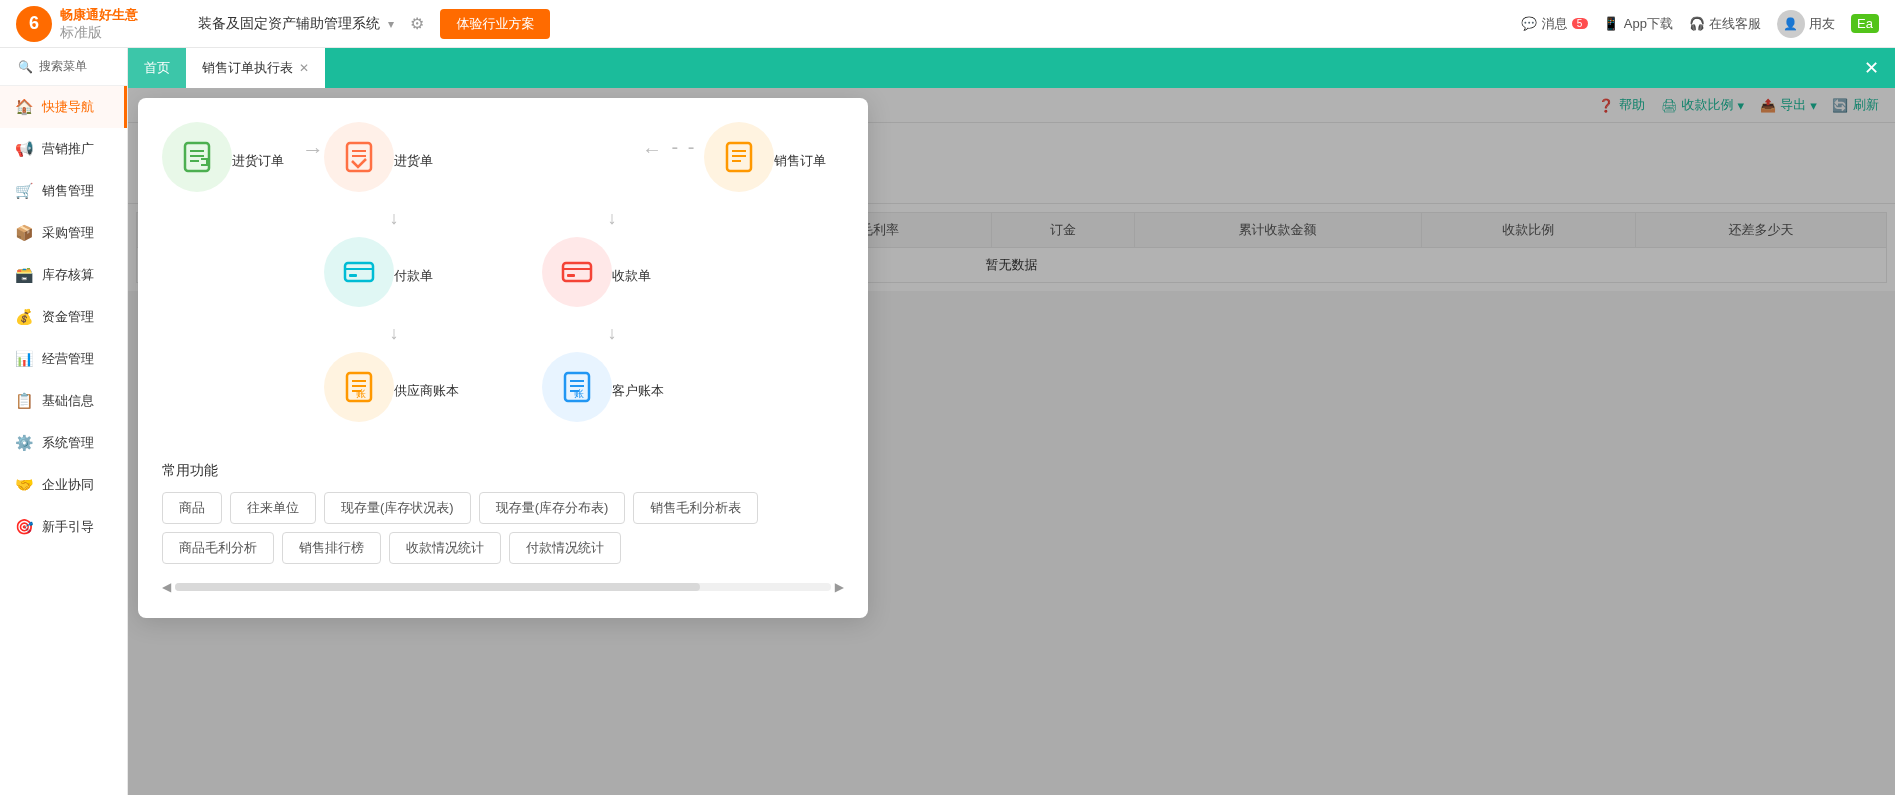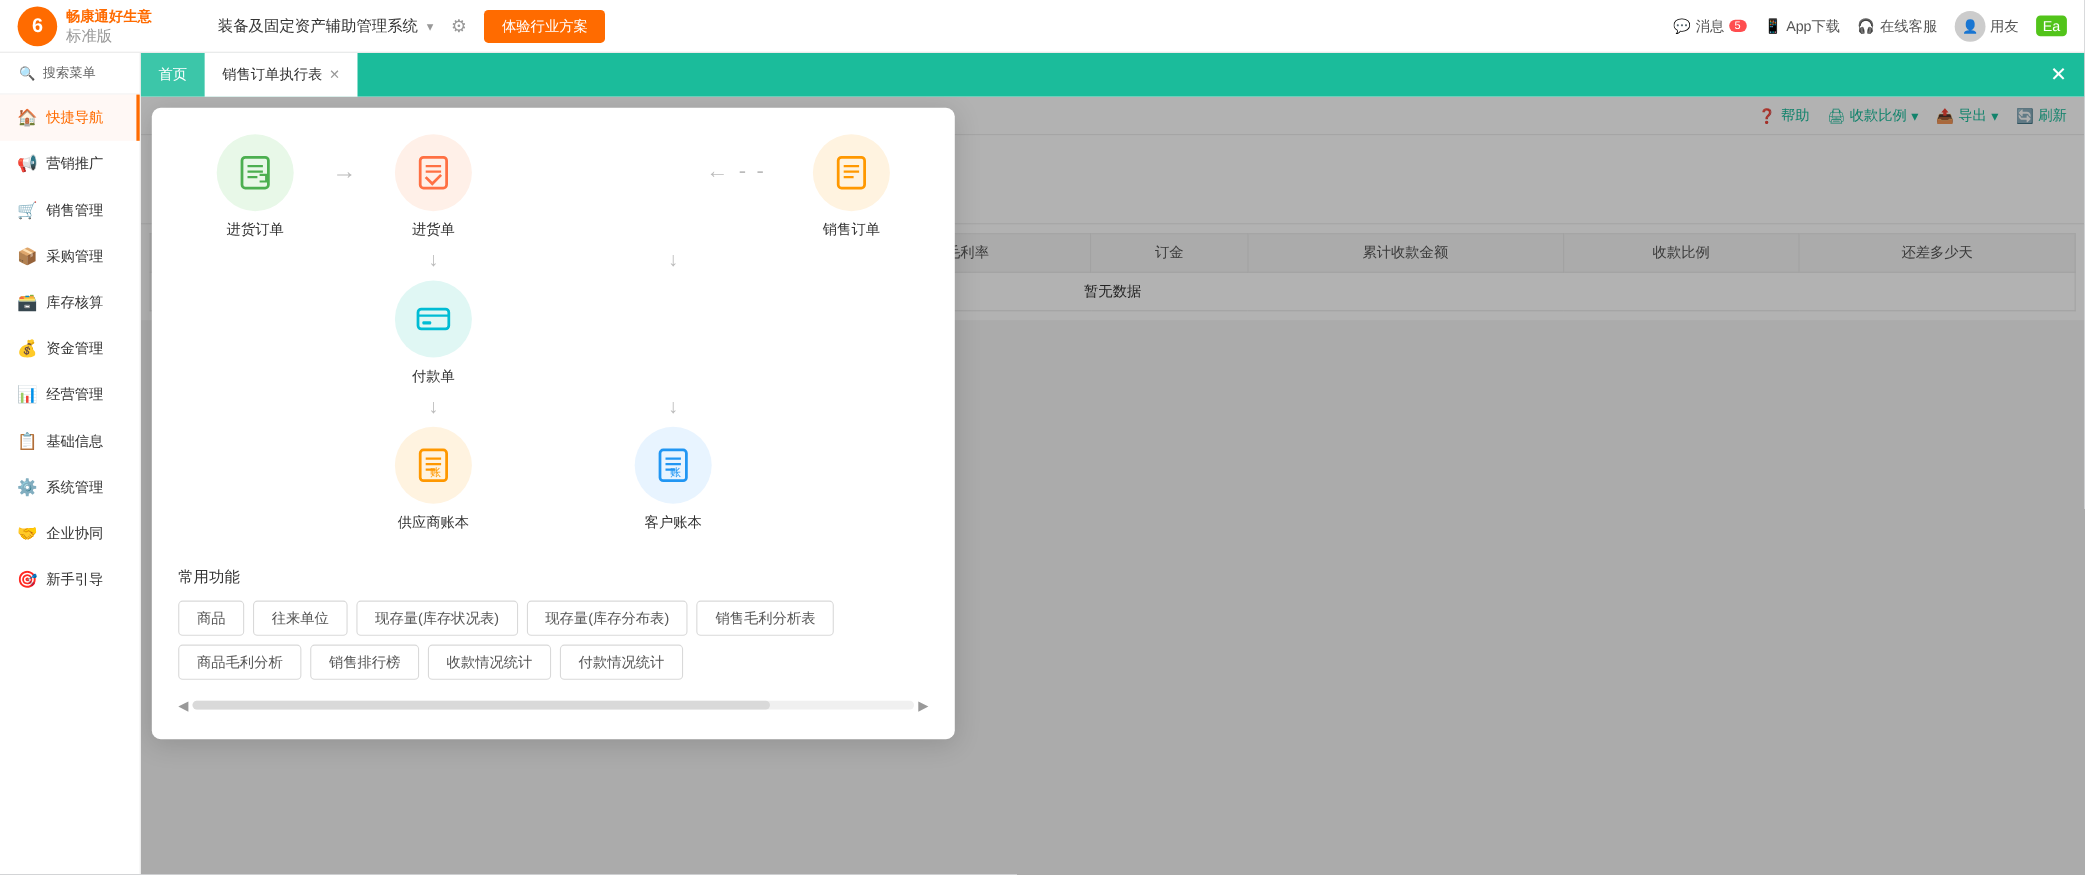--- a/index.html
+++ b/index.html
@@ -62,21 +62,21 @@
     .data-table td { border: 1px solid #e8e8e8; padding: 8px 12px; font-size: 13px; color: #333; text-align: center; }
     .no-data { text-align: center; padding: 60px; color: #999; font-size: 14px; }
 
     
     .modal-overlay { position: absolute; top: 0; left: 0; right: 0; bottom: 0; background: rgba(0,0,0,0.3); z-index: 100; display: flex; align-items: flex-start; justify-content: flex-start; padding: 10px; }
     .modal { background: white; border-radius: 8px; width: 730px; padding: 24px; position: relative; box-shadow: 0 4px 24px rgba(0,0,0,0.15); }
 
     
     .flow-diagram { display: flex; flex-direction: column; gap: 0; margin-bottom: 24px; }
     .flow-row { display: flex; align-items: center; gap: 0; margin-bottom: 8px; }
-    .flow-node { display: flex; flex-direction: column; align-items: center; width: 140px; }
+    .flow-node { display: flex; align-items: center; width: 140px; }
     .flow-circle { width: 70px; height: 70px; border-radius: 50%; display: flex; align-items: center; justify-content: center; font-size: 28px; margin-bottom: 8px; }
     .flow-label { font-size: 13px; color: #333; text-align: center; }
 
     .circle-green { background: #e8f8e8; }
     .circle-orange { background: #fff0e8; }
     .circle-purple { background: #f0e8ff; }
     .circle-orange2 { background: #fff3e0; }
     .circle-cyan { background: #e0f7f4; }
     .circle-red { background: #ffe8e8; }
     .circle-orange3 { background: #fff3e0; }
@@ -350,20 +350,30 @@
                     <svg width="36" height="36" viewBox="0 0 36 36">
                         <rect x="4" y="9" width="28" height="18" rx="3" fill="none" stroke="#00bcd4" stroke-width="2.5"></rect>
                         <line x1="4" y1="15" x2="32" y2="15" stroke="#00bcd4" stroke-width="2"></line>
                         <rect x="8" y="20" width="8" height="3" rx="1" fill="#00bcd4"></rect>
                       </svg>
                   </div>
                   <span class="flow-label">付款单</span>
                 </div>
                 <div style="flex:1;"></div>
 
+                <div class="flow-node">
+                  <div class="flow-circle circle-red">
+                    <svg width="36" height="36" viewBox="0 0 36 36">
+                        <rect x="4" y="9" width="28" height="18" rx="3" fill="none" stroke="#f44336" stroke-width="2.5"></rect>
+                        <line x1="4" y1="15" x2="32" y2="15" stroke="#f44336" stroke-width="2"></line>
+                        <rect x="8" y="20" width="8" height="3" rx="1" fill="#f44336"></rect>
+                      </svg>
+                  </div>
+                  <span class="flow-label">收款单</span>
+                </div>
                 <div style="width:22px;"></div>
                 <div style="width:140px;"></div>
               </div>
 
               <div style="display:flex;">
                 <div style="width:140px;"></div>
                 <div style="width:22px;"></div>
                 <div style="width:140px;display:flex;justify-content:center;">
                   <span style="color:#bbb;font-size:18px;">↓</span>
                 </div>

